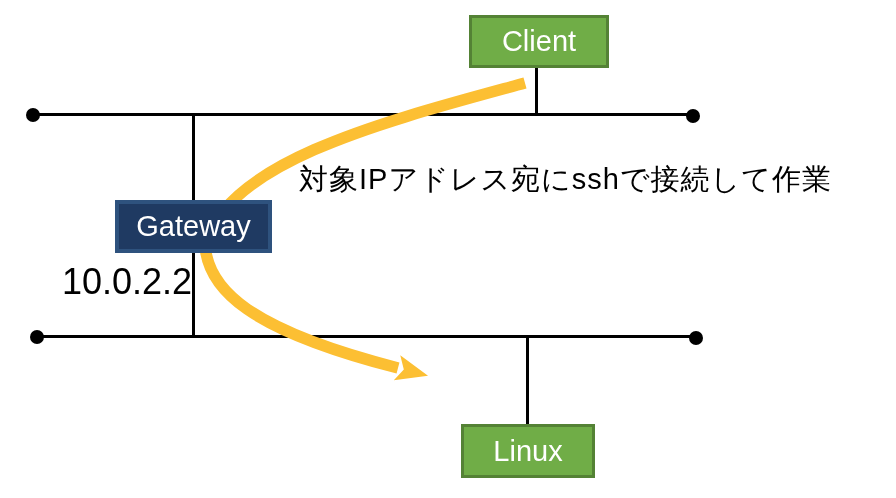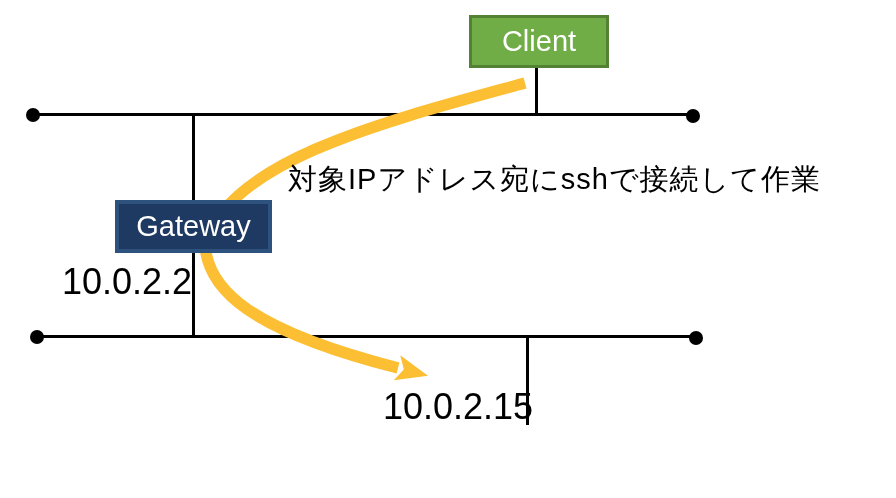--- a/index.html
+++ b/index.html
@@ -51,21 +51,21 @@
   
   .ip-label {
     position: absolute;
     color: var(--text-black, #000);
     font-size: 36px;
     z-index: 3;
     white-space: nowrap;
   }
   .annotation {
     position: absolute;
-    left: 288px;
+    left: 299px;
     top: 160px;
     color: var(--text-black, #000);
     font-size: 29px;
     letter-spacing: 1px;
     z-index: 3;
     white-space: nowrap;
   }
   
   .arrow-svg {
     position: absolute;
@@ -106,20 +106,22 @@
   </svg>
 
   <div class="node green" style="left:469px; top:15px; width:140px; height:53px;">
     <span>Client</span>
   </div>
 
   <div class="node navy" style="left:115px; top:200px; width:157px; height:53px;">
     <span>Gateway</span>
   </div>
 
+  <div class="node green" style="left:461px; top:424px; width:134px; height:54px;">
+    <span>Linux</span>
+  </div>
 
   <div class="ip-label" style="left:62px; top:261px; width:118px; text-align:right;">10.0.2.2</div>
 
-  <div class="ip-label" style="left:383px; top:386px; width:137px; text-align:right;">10.0.2.15</div>
 
   <div class="annotation">対象IPアドレス宛にsshで接続して作業</div>
 
 </div>
 
 </body></html>

